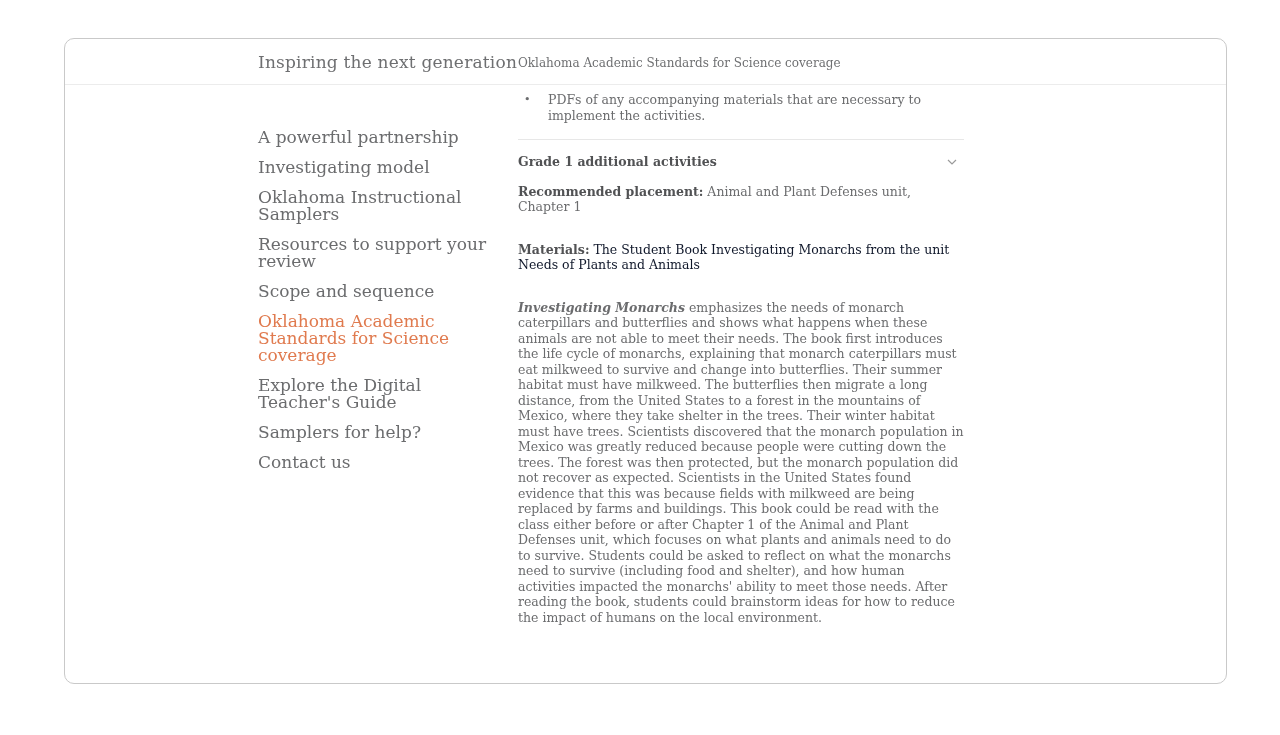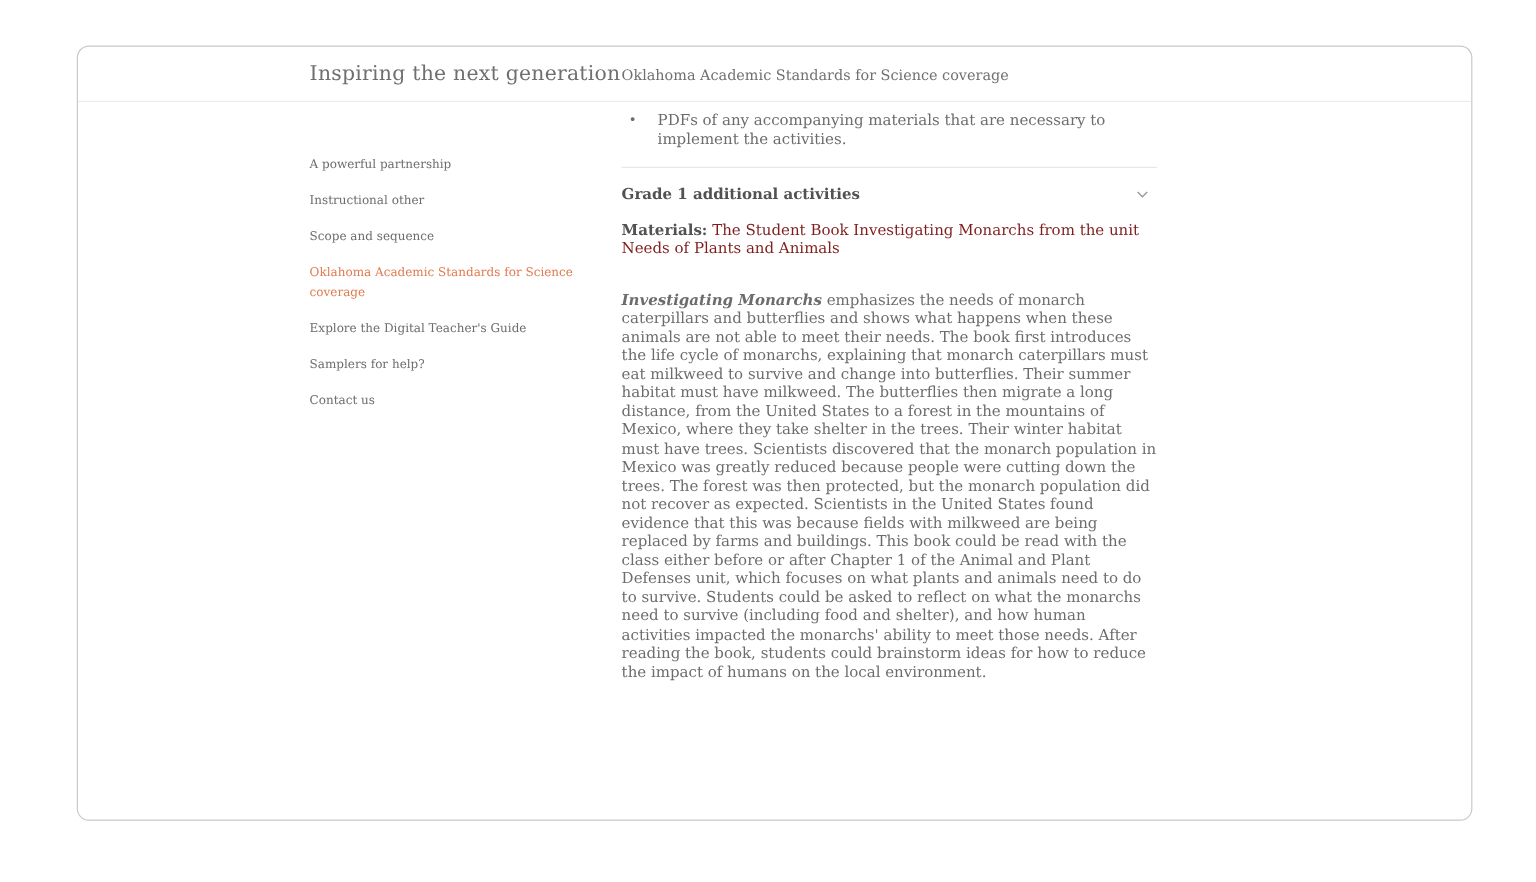--- a/index.html
+++ b/index.html
@@ -41,21 +41,21 @@
   .card-body {
     display: flex;
     height: 599px;
   }
   .sidebar {
     width: 453px;
     padding: 44px 0 0 193px;
     flex-shrink: 0;
   }
   .nav-item {
-    font-size: 10px;
+    font-size: 17px;
     color: #6b6c6e;
     line-height: 17px;
     margin-bottom: 13px;
     max-width: 235px;
     cursor: pointer;
   }
   .nav-item.active { color: #e07a4e; }
   .content {
     width: 446px;
     padding-top: 7px;
@@ -89,39 +89,41 @@
   }
   .accordion-title {
     font-weight: bold;
     color: #515254;
     font-size: 12.5px;
   }
   .chev { display: inline-flex; color: #9a9a9a; }
   .chev svg { display: block; }
   .field { margin-bottom: 27px; }
   .field-label { font-weight: bold; color: #515254; }
-  .link { color: #7f1d1d; cursor: pointer; text-decoration: none; margin-top: 20px; }
+  .link { color: #0f172a; cursor: pointer; text-decoration: none; margin-top: 20px; }
   .description { margin: 5px 0 30px 0; }
   .italic { font-style: italic; font-weight: bold; }
 </style>
 </head>
 <body>
 
 <div class="card">
 
   <div class="card-header">
     <div class="card-title">Inspiring the next generation o...</div>
     <div class="breadcrumb">Oklahoma Academic Standards for Science coverage</div>
   </div>
 
   <div class="card-body">
 
     <nav class="sidebar">
       <div class="nav-item">A powerful partnership</div>
-      <div class="nav-item">Instructional other</div>
+      <div class="nav-item">Investigating model</div>
+      <div class="nav-item">Oklahoma Instructional Samplers</div>
+      <div class="nav-item">Resources to support your review</div>
       <div class="nav-item">Scope and sequence</div>
       <div class="nav-item active">Oklahoma Academic Standards for Science coverage</div>
       <div class="nav-item">Explore the Digital Teacher's Guide</div>
       <div class="nav-item">Samplers for help?</div>
       <div class="nav-item">Contact us</div>
     </nav>
 
     <main class="content">
 
       <div class="bullet-row">
@@ -135,20 +137,21 @@
         <span class="accordion-title">Grade 1 additional activities</span>
         <span class="chev">
           <svg width="12" height="12" viewBox="0 0 12 12">
               <polyline points="2,4 6,8 10,4" fill="none" stroke="currentColor" stroke-width="1.2"></polyline>
             </svg>
         </span>
       </div>
 
       <div>
 
+        <p class="field"><span class="field-label">Recommended placement:</span><span> Animal and Plant Defenses unit, Chapter 1</span></p>
 
         <p class="field"><span class="field-label">Materials:</span> <a class="link">The Student Book Investigating Monarchs from the unit Needs of Plants and Animals</a></p>
 
         <p class="description"><span class="italic">Investigating Monarchs</span><span> emphasizes the needs of monarch caterpillars and butterflies and shows what happens when these animals are not able to meet their needs. The book first introduces the life cycle of monarchs, explaining that monarch caterpillars must eat milkweed to survive and change into butterflies. Their summer habitat must have milkweed. The butterflies then migrate a long distance, from the United States to a forest in the mountains of Mexico, where they take shelter in the trees. Their winter habitat must have trees. Scientists discovered that the monarch population in Mexico was greatly reduced because people were cutting down the trees. The forest was then protected, but the monarch population did not recover as expected. Scientists in the United States found evidence that this was because fields with milkweed are being replaced by farms and buildings. This book could be read with the class either before or after Chapter 1 of the Animal and Plant Defenses unit, which focuses on what plants and animals need to do to survive. Students could be asked to reflect on what the monarchs need to survive (including food and shelter), and how human activities impacted the monarchs' ability to meet those needs. After reading the book, students could brainstorm ideas for how to reduce the impact of humans on the local environment.</span></p>
       </div>
 
     </main>
   </div>
 </div>
 

